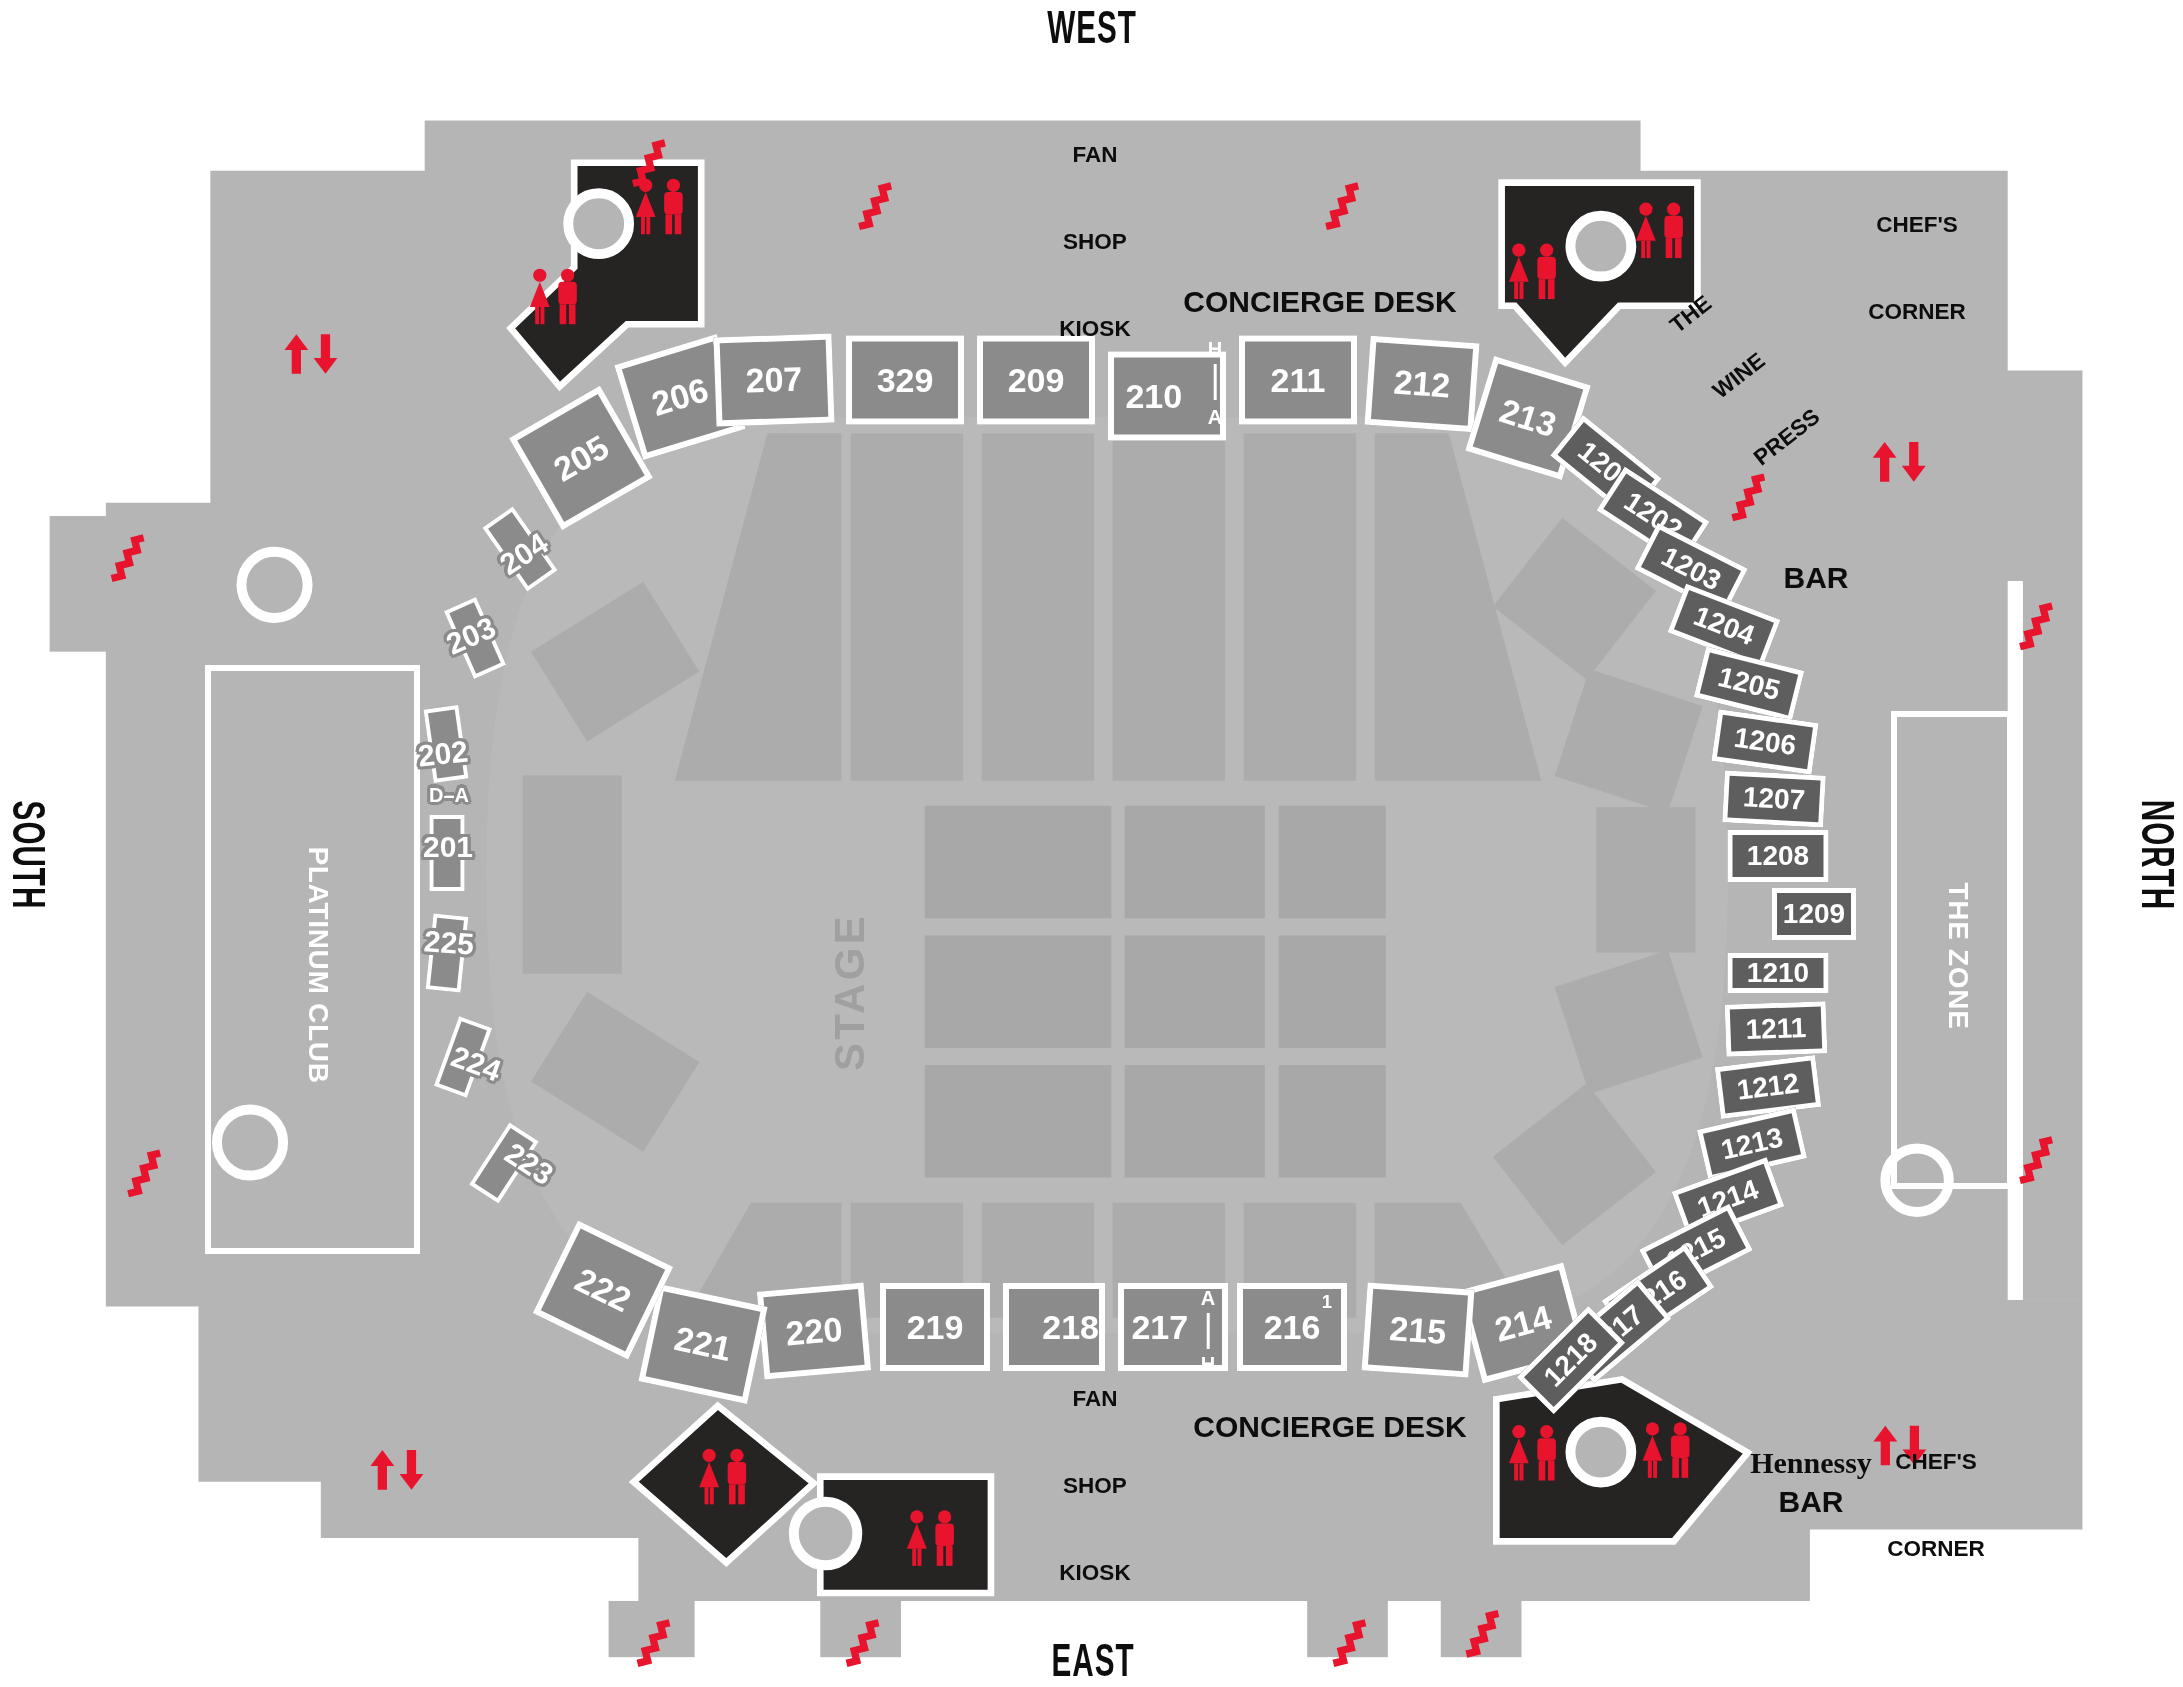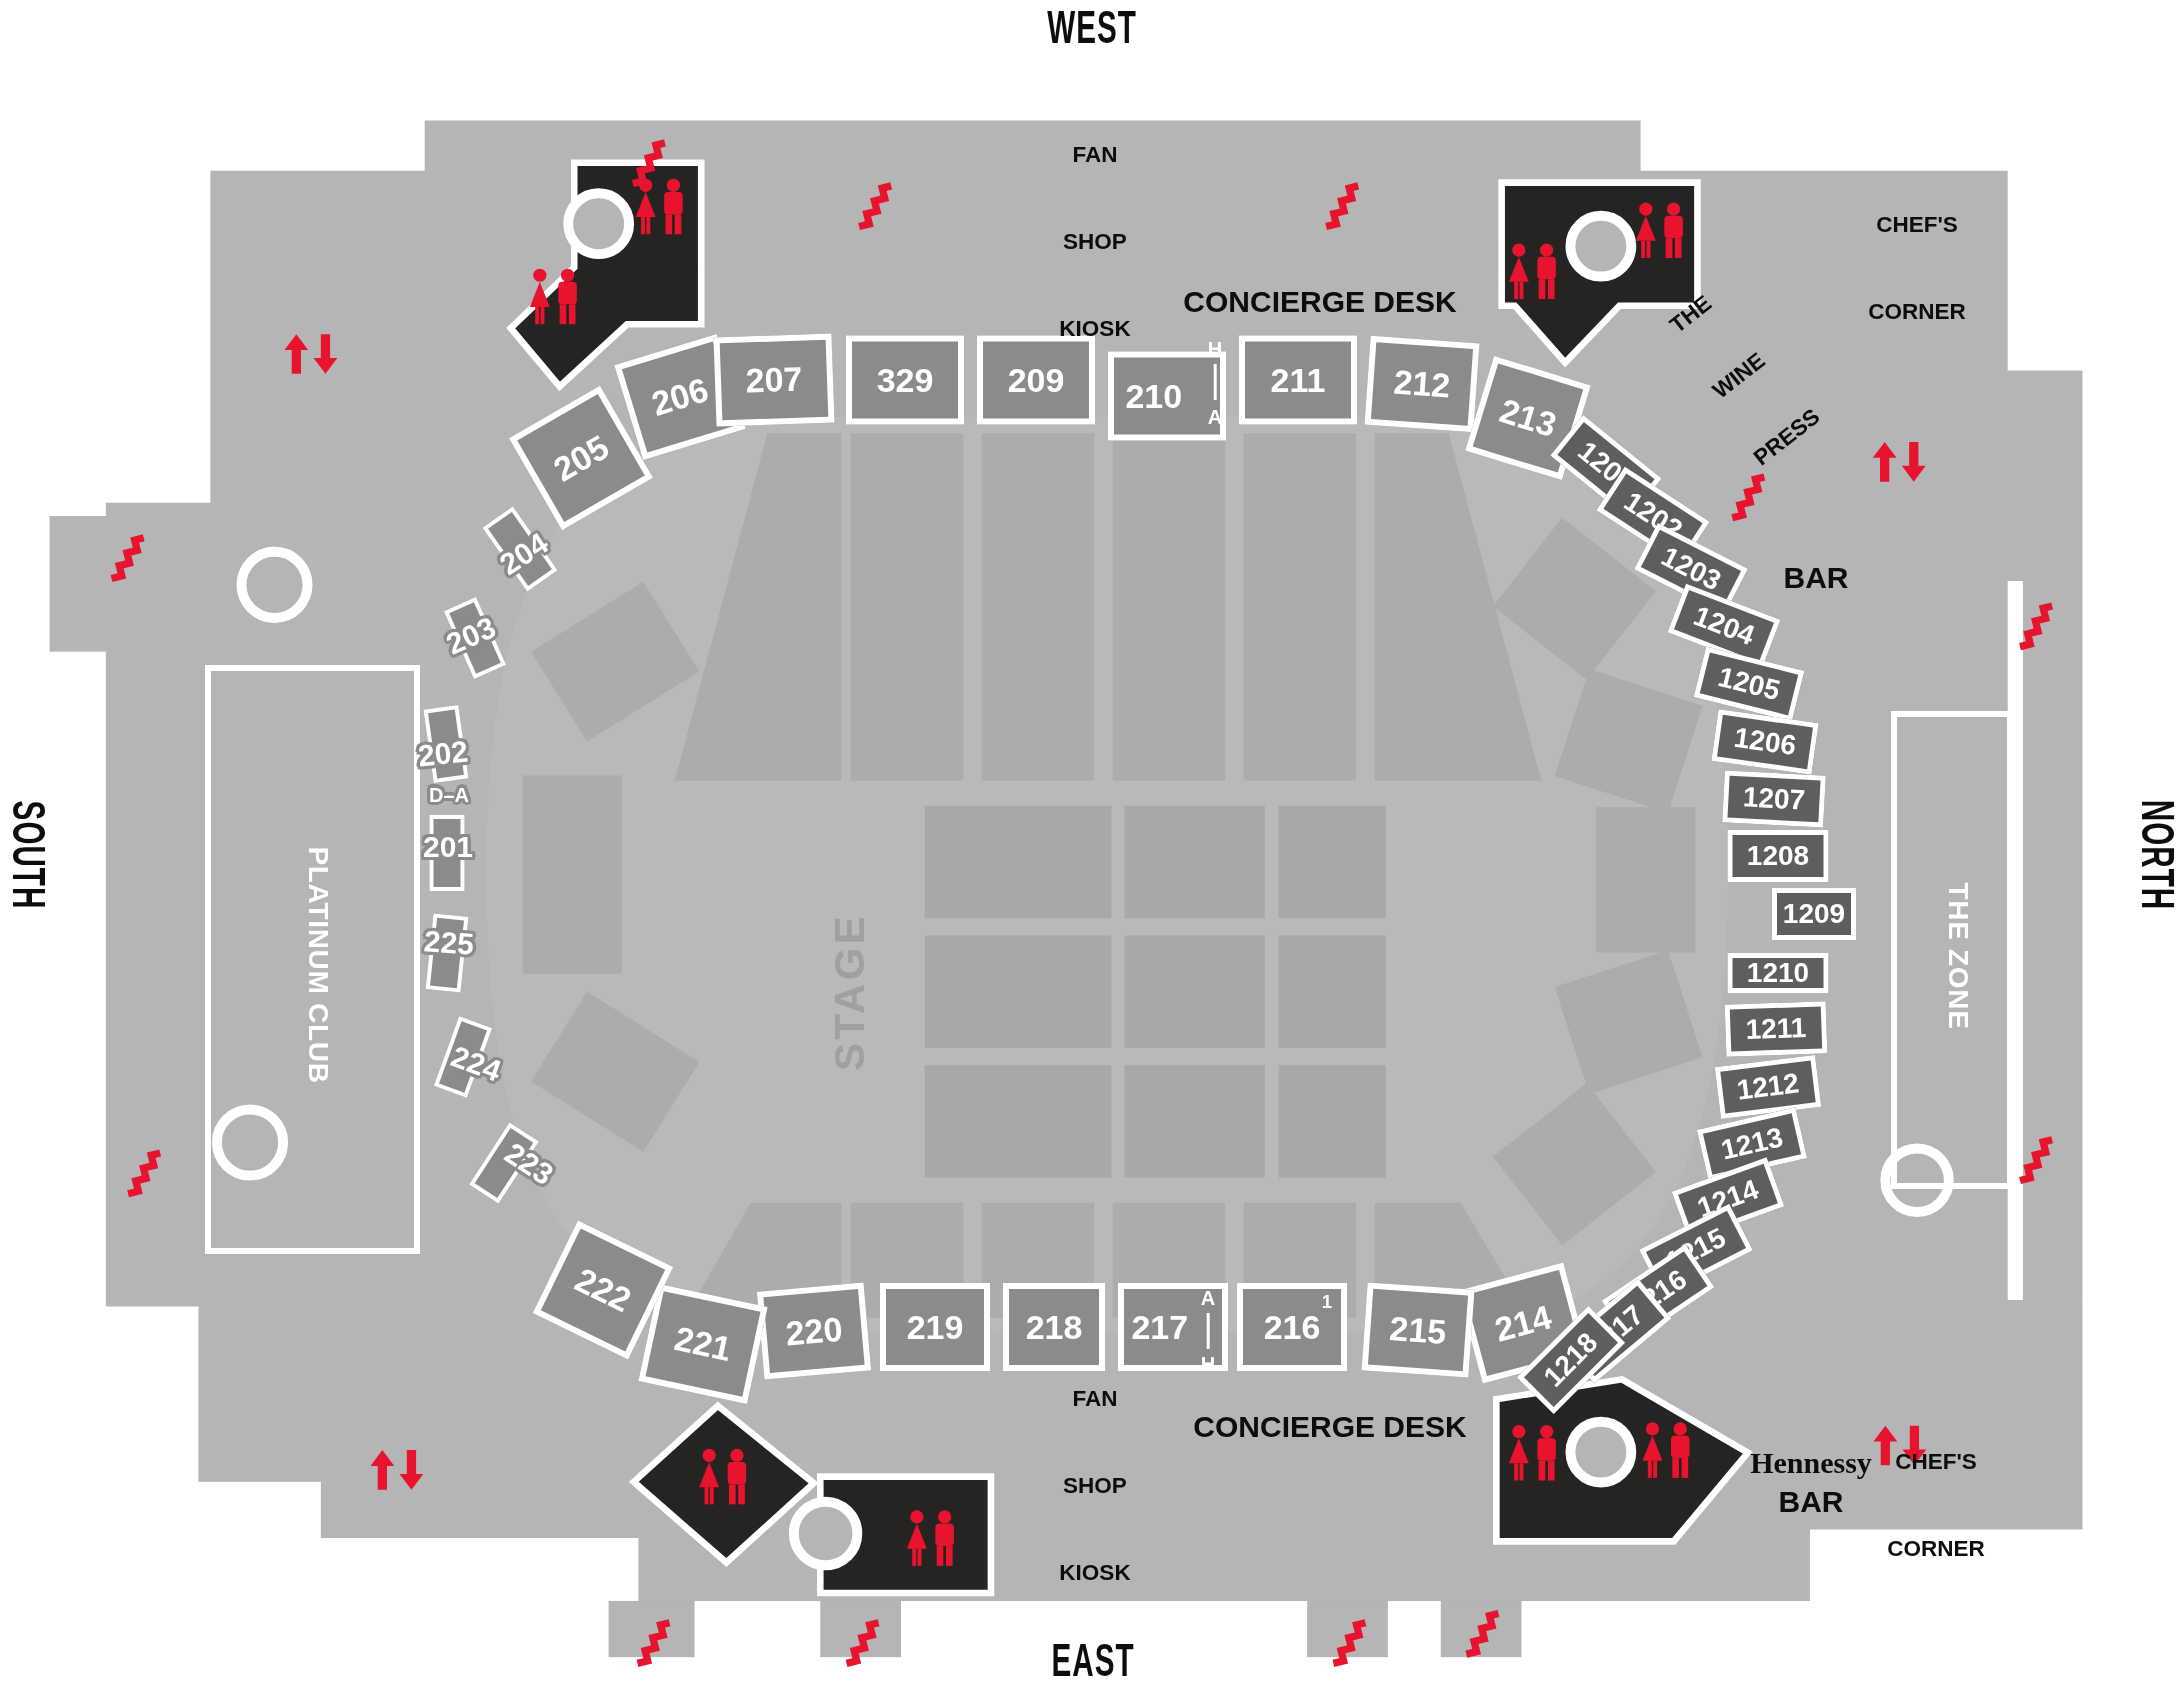--- a/index.html
+++ b/index.html
@@ -210,21 +210,21 @@
     </div>
   <div class="sec" style="left:1418px;top:1330px;width:107px;height:88px;--r:4deg;">
       <span>215</span>
     </div>
   <div class="sec" style="left:1292px;top:1327px;width:110px;height:88px;">
       <span>216</span>
     </div>
   <div class="sec" style="left:1173px;top:1327px;width:110px;height:88px;">
       <span style="margin-right:26.5px;">217</span>
     </div>
-  <div class="sec" style="left:1054px;top:1327px;width:102px;height:88px;">
+  <div class="sec" style="left:1054px;top:1327px;width:102px;height:88px;justify-content:flex-end;">
       <span>218</span>
     </div>
   <div class="sec" style="left:935px;top:1327px;width:110px;height:88px;">
       <span>219</span>
     </div>
   <div class="sec" style="left:814px;top:1331px;width:107px;height:88px;--r:-5deg;">
       <span>220</span>
     </div>
   <div class="sec" style="left:703px;top:1344px;width:111px;height:99px;--r:12deg;">
       <span>221</span>

